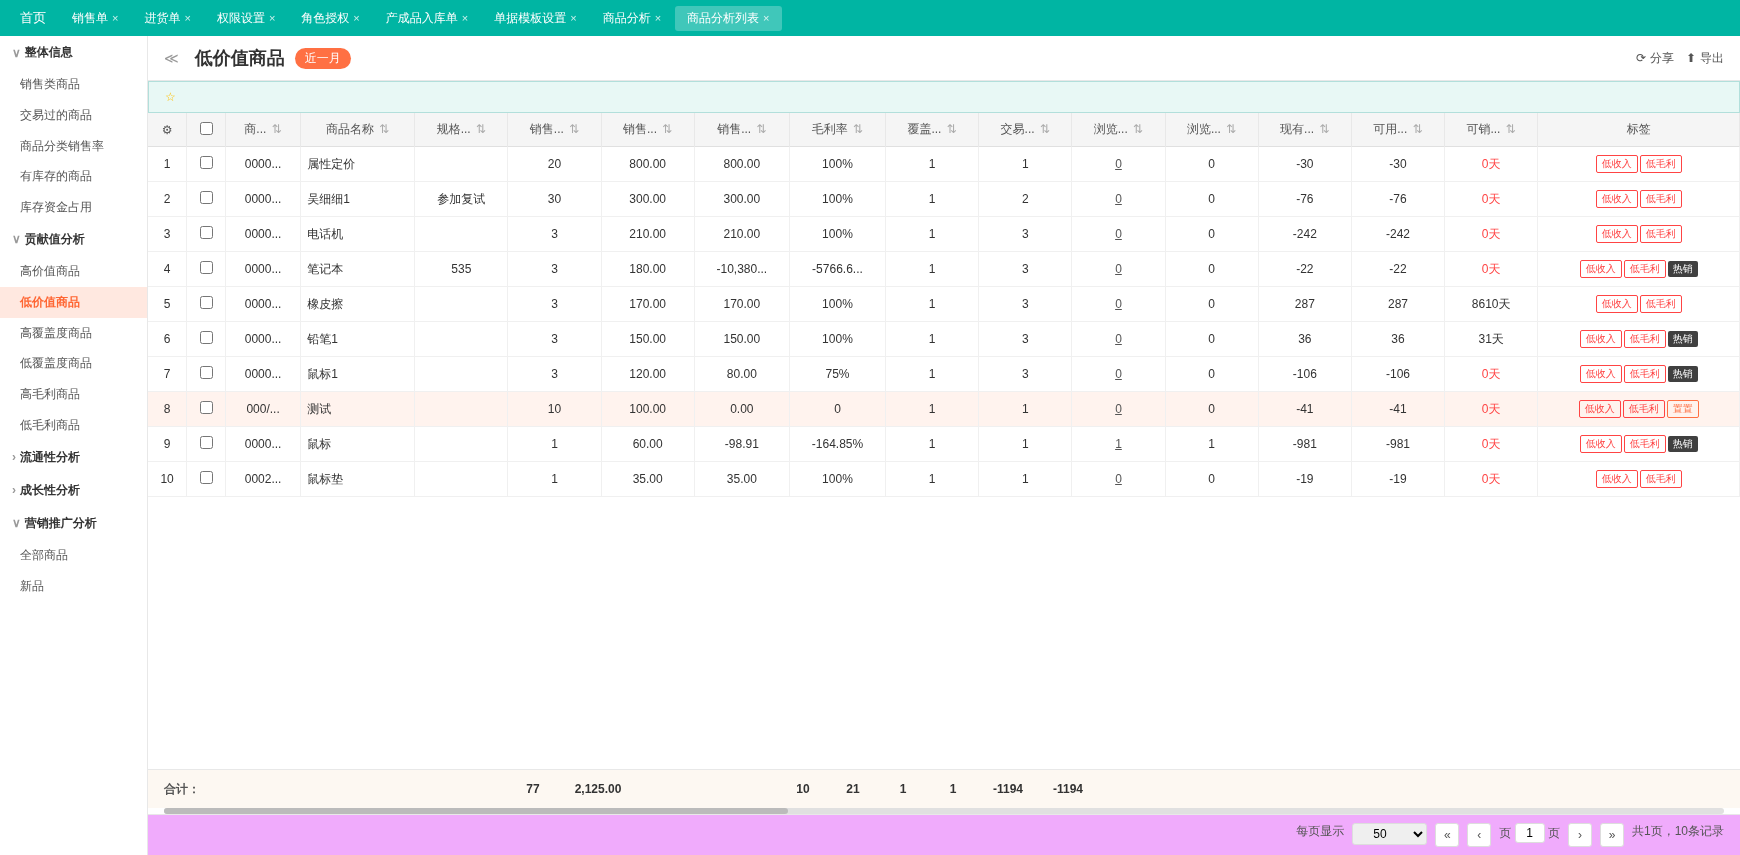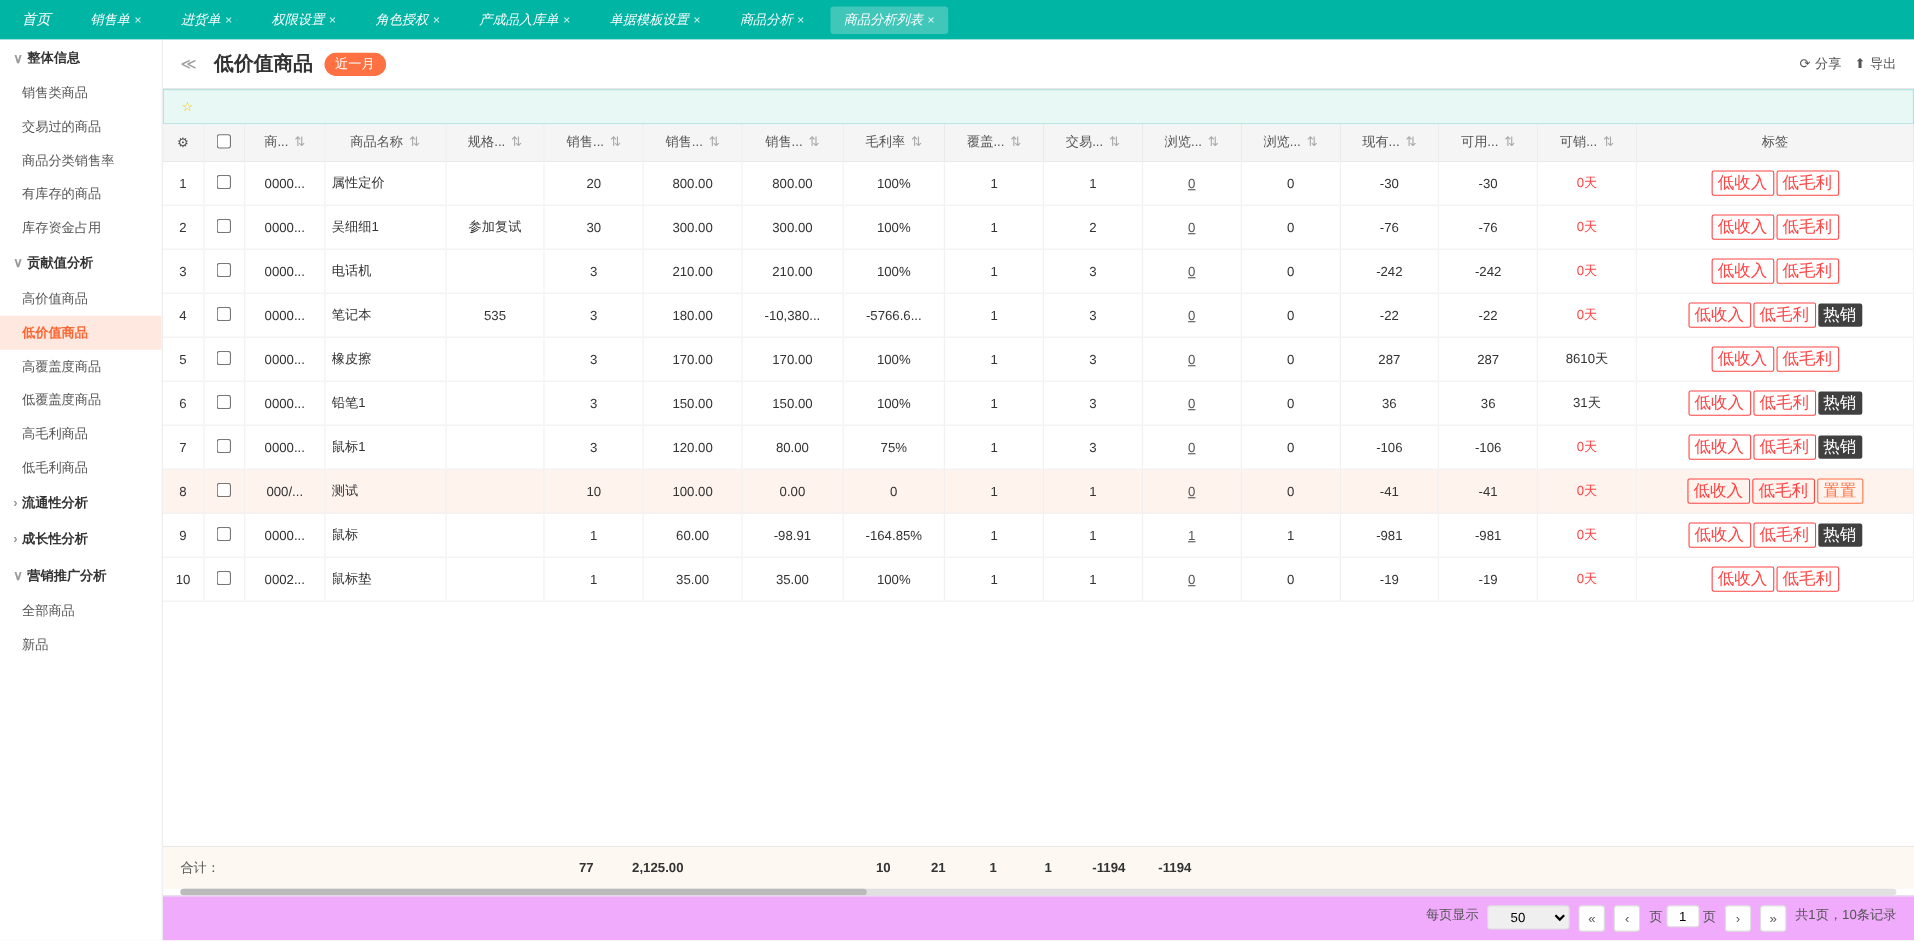--- a/index.html
+++ b/index.html
@@ -5,22 +5,21 @@
     * { box-sizing: border-box; margin: 0; padding: 0; font-family: 'Microsoft YaHei', Arial, sans-serif; font-size: 12px; }
     body { background: #f5f5f5; overflow: hidden; }
 
     
     .top-nav {
       display: flex;
       align-items: center;
       background: #00b5a3;
       height: 36px;
       padding: 0 8px;
-      gap: 12px;
-      font-style: italic;
+      gap: 2px;
     }
     .nav-item {
       color: #fff;
       padding: 4px 12px;
       cursor: pointer;
       font-size: 13px;
       border-radius: 3px;
       white-space: nowrap;
     }
     .nav-item.active { background: rgba(255,255,255,0.25); }
@@ -171,38 +170,38 @@
       text-align: center;
       color: #333;
       border-right: 1px solid #f0f0f0;
       white-space: nowrap;
     }
     tbody td.left { text-align: left; }
     .tag {
       display: inline-block;
       padding: 1px 5px;
       border-radius: 2px;
-      font-size: 15px;
+      font-size: 10px;
       margin: 1px;
     }
     .tag-red { color: #ff4444; border: 1px solid #ff4444; }
     .tag-orange { color: #ff7043; border: 1px solid #ff7043; }
     .tag-hot { background: #404040; color: #fff; }
     .link-underline { text-decoration: underline; color: #555; cursor: pointer; }
     .red-text { color: #ff4444; }
 
     
     .table-footer {
       border-top: 1px solid #e8e8e8;
       background: #fdf8f2;
       padding: 8px 16px;
       display: flex;
       align-items: center;
     }
-    .total-label { color: #555; font-weight: normal; margin-right: 8px; }
+    .total-label { color: #555; font-weight: bold; margin-right: 8px; }
     .total-cells {
       display: flex;
       gap: 0;
     }
     .total-cell {
       padding: 4px 8px;
       min-width: 60px;
       text-align: center;
       color: #333;
       font-weight: bold;

